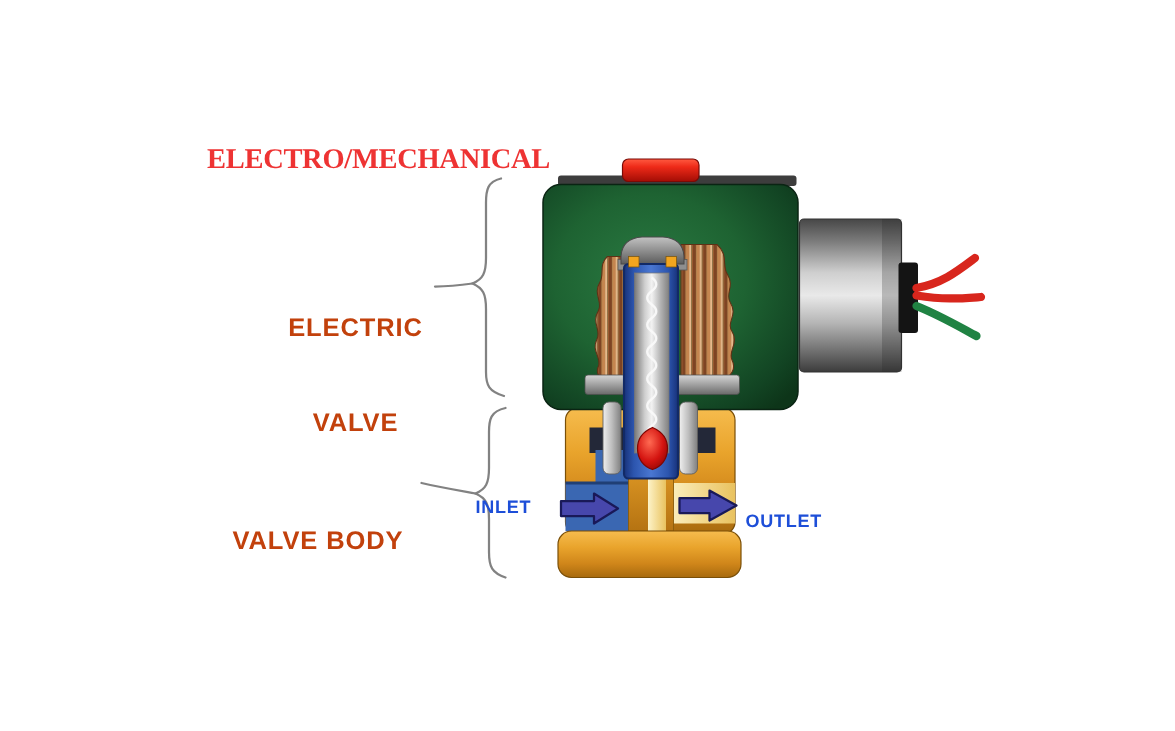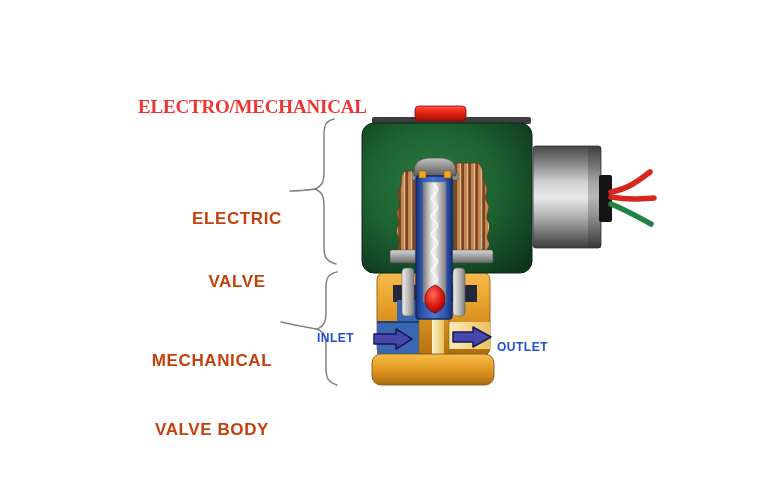--- a/index.html
+++ b/index.html
@@ -162,21 +162,20 @@
   </svg>
 
   <div id="lbl-electro" class="lbl lbl-red">ELECTRO/MECHANICAL</div>
 
   <div id="lbl-coil" class="lbl lbl-green">
     <div>ELECTRIC</div>
     <div>VALVE</div>
   </div>
 
   <div id="lbl-body" class="lbl lbl-green">
-    <div>MECHANICAL</div>
     <div>VALVE BODY</div>
   </div>
 
   <div id="lbl-inlet" class="lbl lbl-black">INLET</div>
 
   <div id="lbl-outlet" class="lbl lbl-black">OUTLET</div>
 
 </div>
 
 </body></html>

